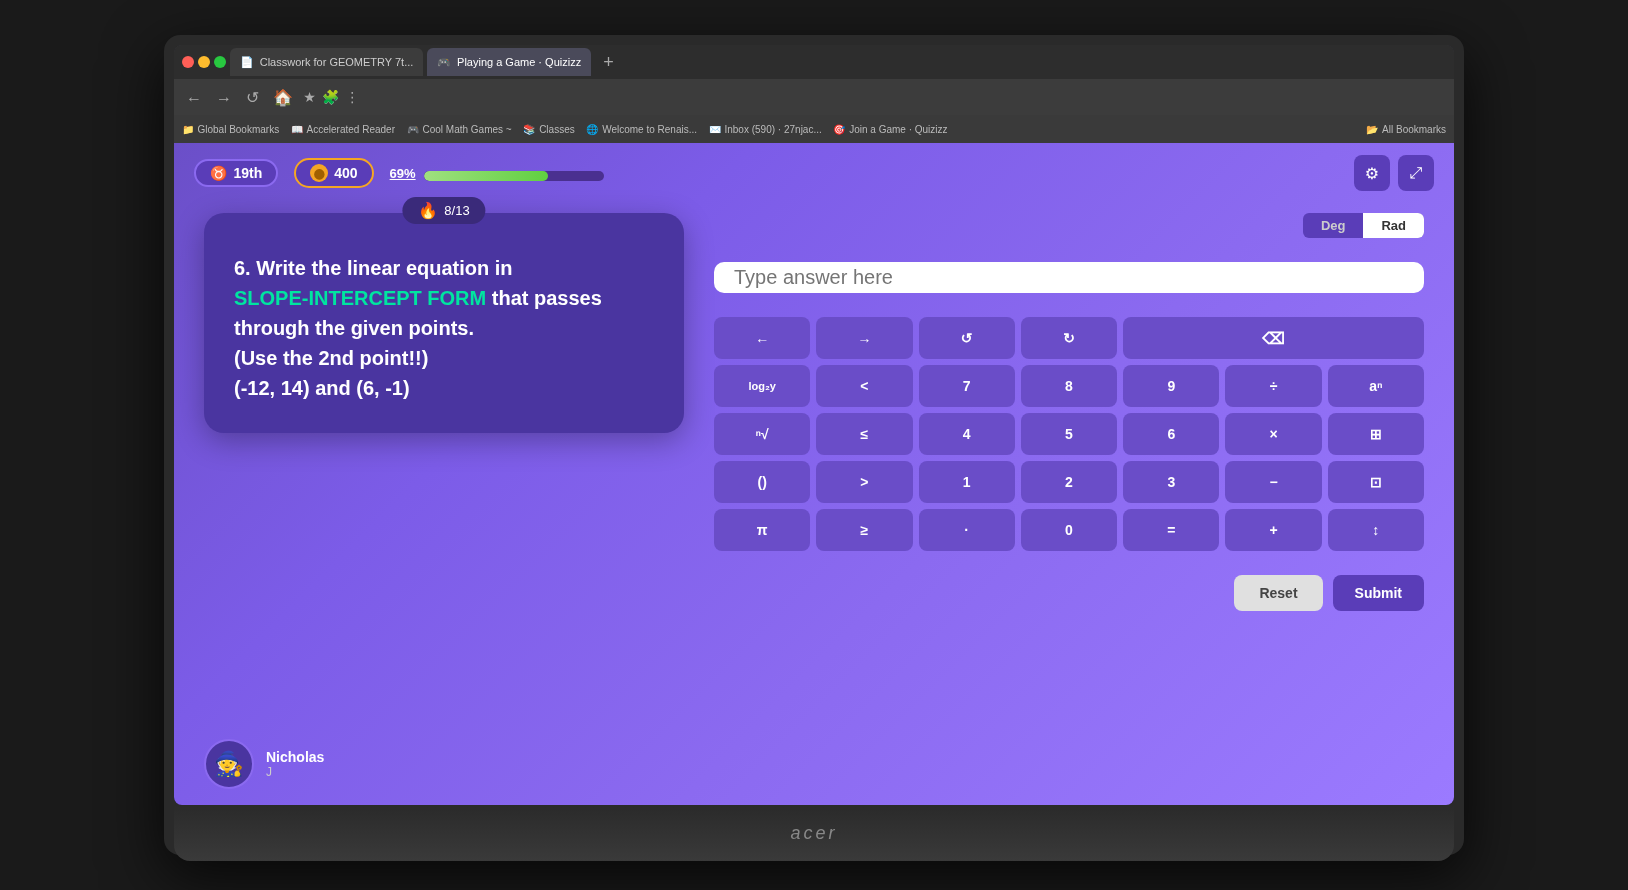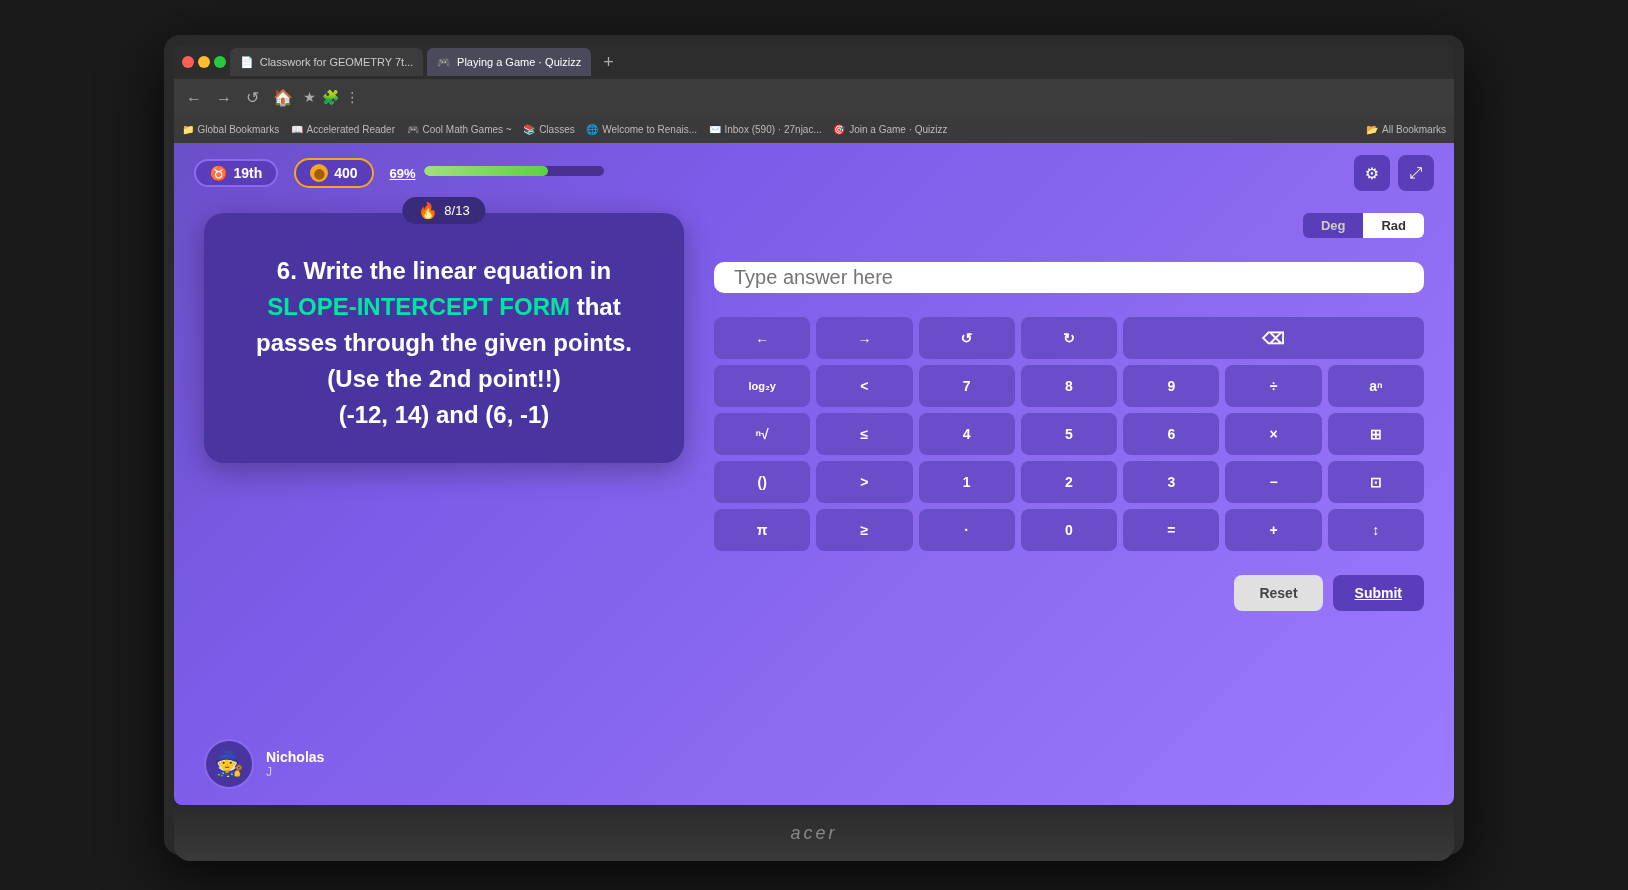--- a/index.html
+++ b/index.html
@@ -178,21 +178,21 @@
       border-radius: 50%;
       display: flex;
       align-items: center;
       justify-content: center;
       font-size: 10px;
       color: #a06000;
     }
 
     .hud-progress {
       display: flex;
-      align-items: flex-start;
+      align-items: flex-end;
       gap: 8px;
       color: white;
       font-size: 13px;
       font-weight: bold;
       text-decoration: underline;
     }
 
     .progress-bar {
       width: 180px;
       height: 10px;
@@ -258,23 +258,22 @@
       font-size: 13px;
       display: flex;
       align-items: center;
       gap: 6px;
     }
 
     .fire-icon { font-size: 16px; }
 
     .question-text {
       color: white;
-      font-size: 24px;
-      font-weight: bold;
-      text-align: center;
+      font-size: 20px;
+      font-weight: bold;
       line-height: 1.5;
       margin-top: 10px;
     }
 
     .highlight-green {
       color: #00e5a0;
     }
 
     
     .answer-area {
@@ -367,21 +366,20 @@
 
     .submit-btn {
       padding: 10px 22px;
       background: #5a3db8;
       border: none;
       border-radius: 8px;
       font-size: 14px;
       font-weight: bold;
       cursor: pointer;
       color: white;
-      text-decoration: underline;
     }
 
     
     .user-info {
       position: absolute;
       bottom: 16px;
       left: 30px;
       display: flex;
       align-items: center;
       gap: 12px;

